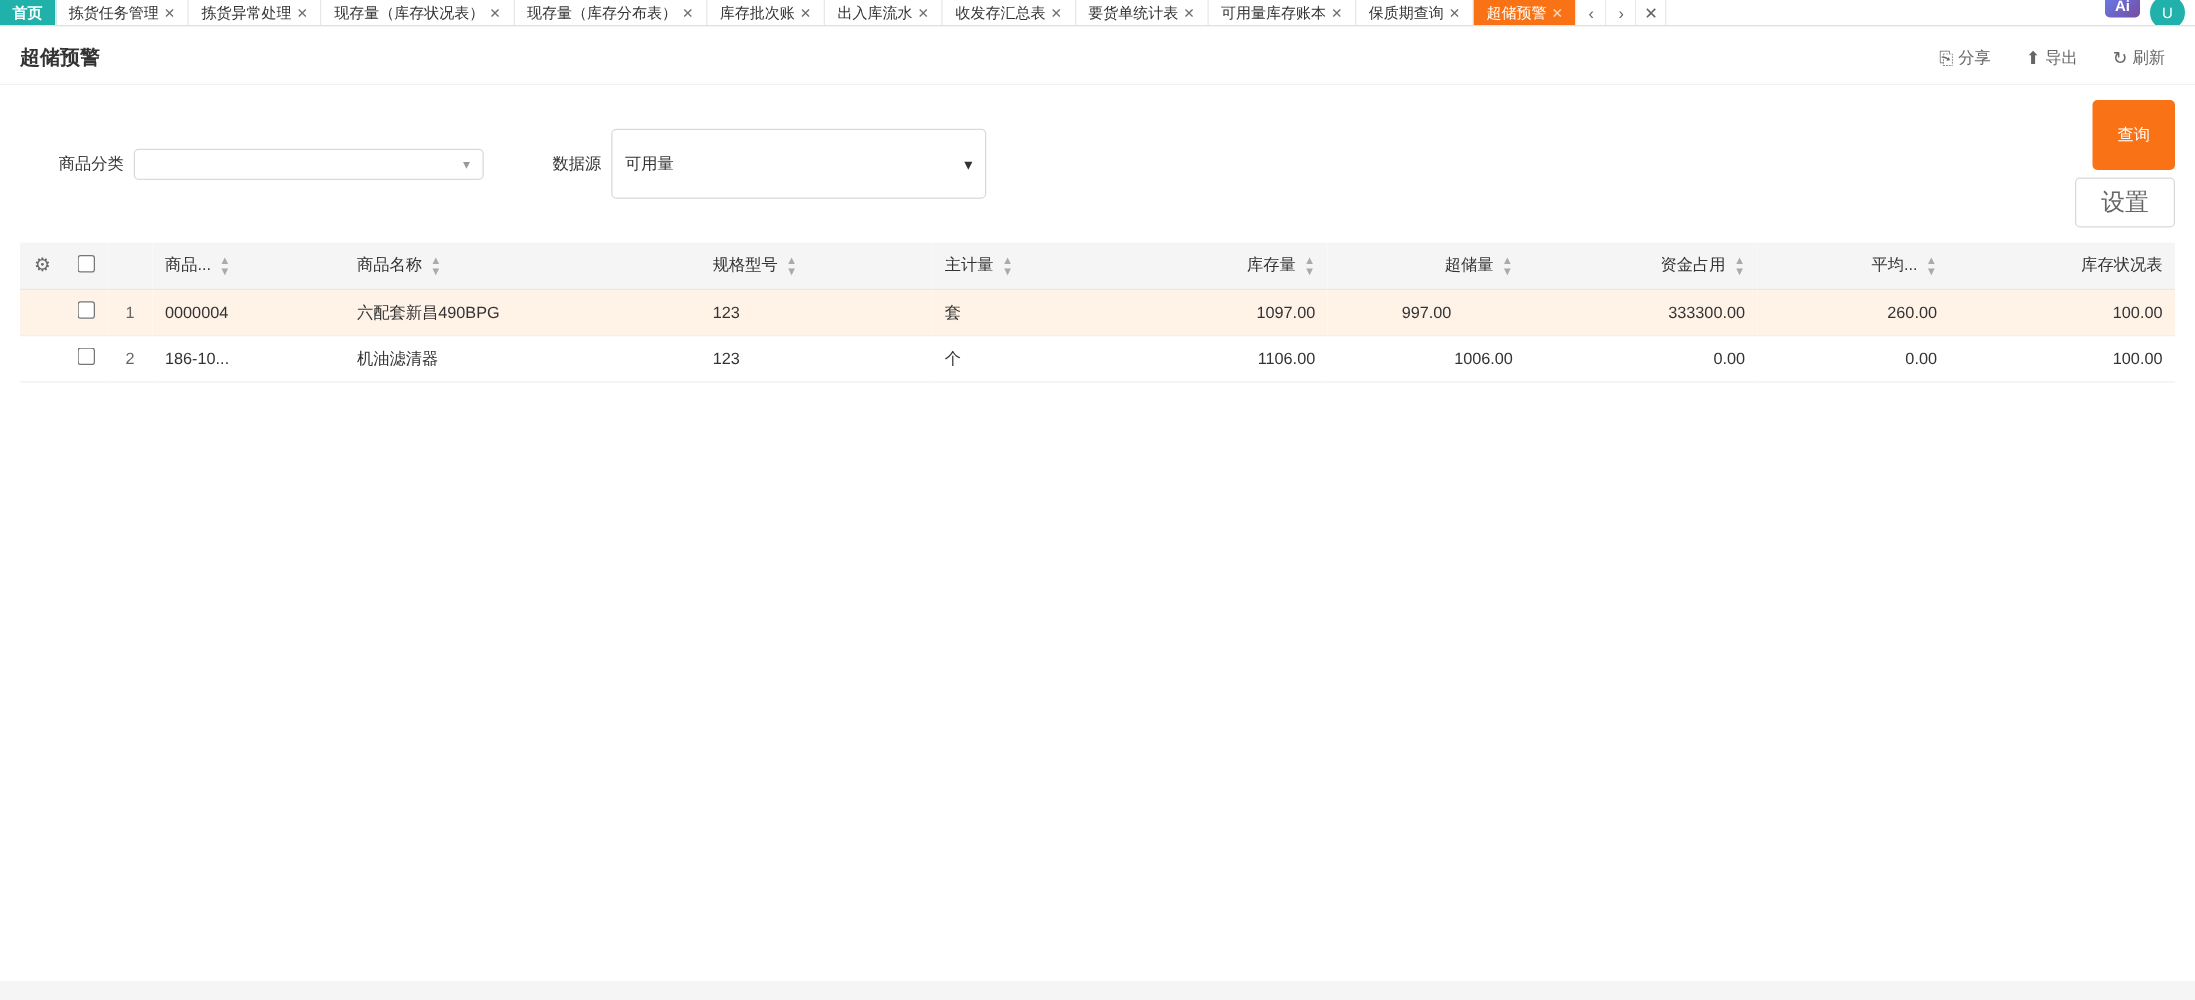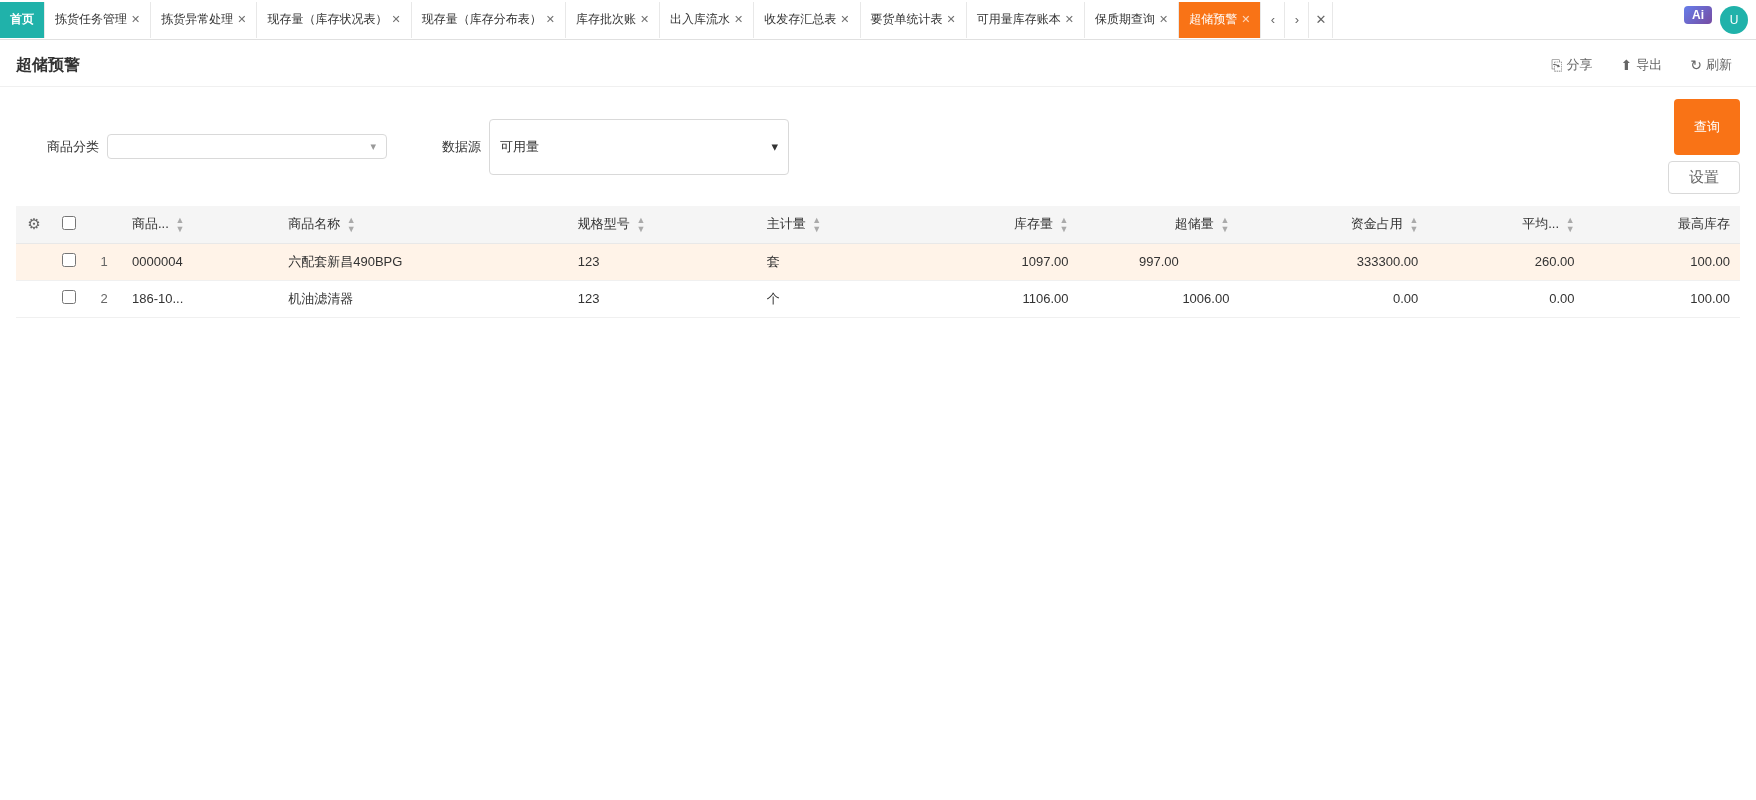--- a/index.html
+++ b/index.html
@@ -4,21 +4,21 @@
   <style>
     * { box-sizing: border-box; margin: 0; padding: 0; }
     body { font-family: 'Microsoft YaHei', Arial, sans-serif; font-size: 13px; background: #f5f5f5; color: #333; }
 
     
     .nav-bar {
       display: flex;
       align-items: center;
       background: #fff;
       border-bottom: 1px solid #e0e0e0;
-      height: 40px;
+      height: 21px;
       overflow: hidden;
       flex-wrap: nowrap;
     }
     .nav-item {
       display: flex;
       align-items: center;
       padding: 0 10px;
       height: 36px;
       white-space: nowrap;
       cursor: pointer;
@@ -149,21 +149,21 @@
       cursor: pointer;
       margin-left: auto;
     }
 
     .btn-settings {
       background: #fff;
       color: #666;
       border: 1px solid #d9d9d9;
       border-radius: 4px;
       padding: 6px 20px;
-      font-size: 15px;
+      font-size: 19px;
       cursor: pointer;
     }
 
     .filter-right-btns {
       display: flex;
       flex-direction: column;
       gap: 6px;
       margin-left: auto;
     }
 
@@ -392,21 +392,21 @@
           </th>
           <th style="text-align:right;">
             <span>资金占用</span>
             <span class="sort-icon">▲<br>▼</span>
           </th>
           <th style="text-align:right;">
             <span>平均...</span>
             <span class="sort-icon">▲<br>▼</span>
           </th>
           <th style="text-align:right;">
-            <span>最高库存</span>
+            <span>库存状况表</span>
           </th>
         </tr>
       </thead>
       <tbody>
 
         <tr class="highlighted">
           <td class="checkbox-cell"></td>
           <td class="checkbox-cell">
             <input type="checkbox" style="">
           </td>

